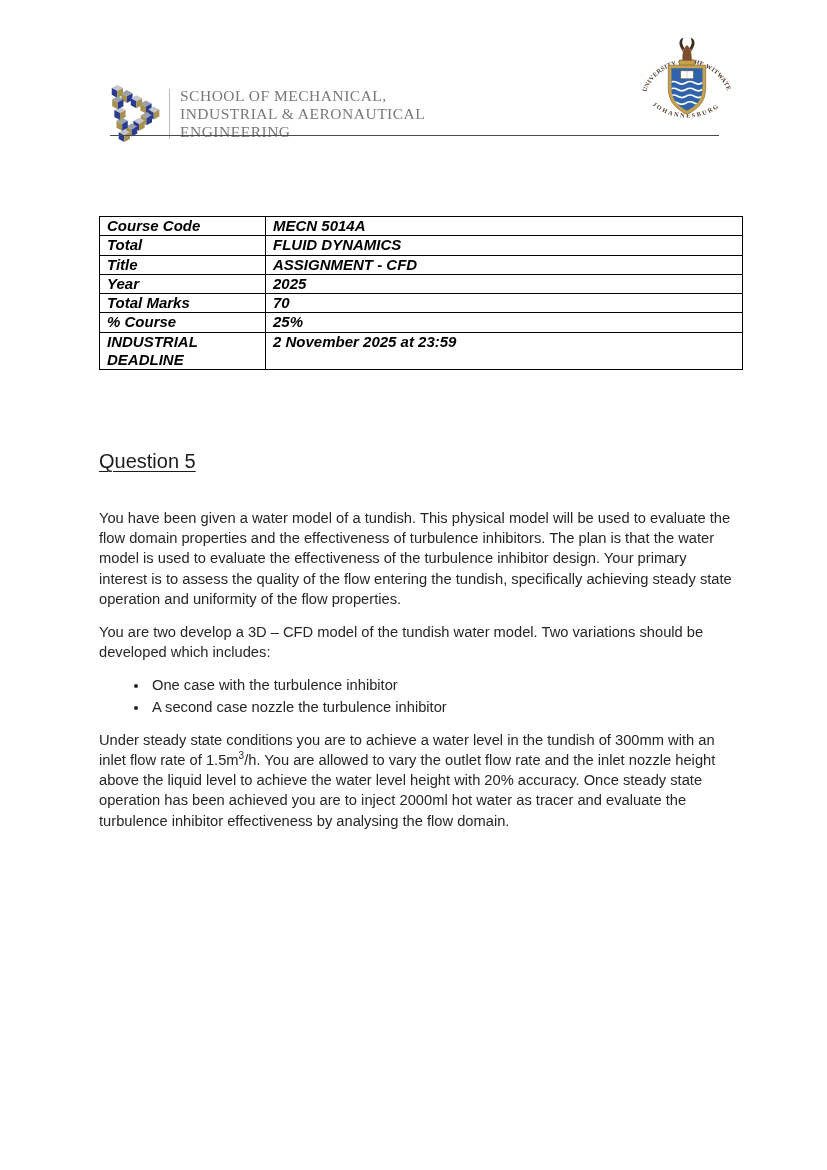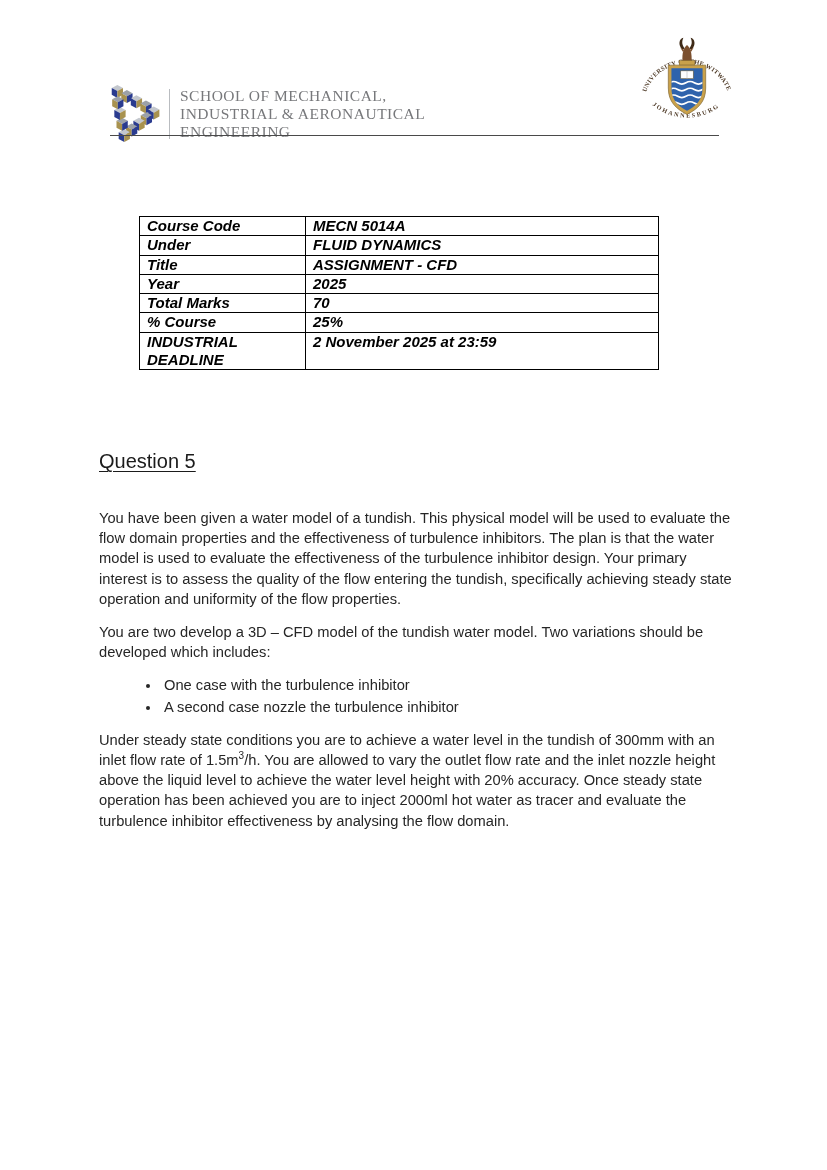--- a/index.html
+++ b/index.html
@@ -15,22 +15,22 @@
   .logo-text{
     font-family:"Liberation Serif",serif;color:#77787B;
     font-size:15.5px;line-height:17.8px;letter-spacing:0.5px;padding-top:1px;white-space:nowrap;
   }
   .crest{position:absolute;left:634px;top:34px;width:106px;height:108px;}
   .crest svg{width:106px;height:108px;display:block;}
   .header-rule{position:absolute;left:110px;top:135px;width:609px;height:0;border-top:1.2px solid #4a4a4a;}
 
   
   .info-table{
-    position:absolute;left:99px;top:216px;width:520px;
-    border-collapse:collapse;table-layout:fixed;margin-left:40px;
+    position:absolute;left:99px;top:216px;width:644px;
+    border-collapse:collapse;table-layout:fixed;
   }
   .info-table td{
     border:1.4px solid #000;
     font-family:"Liberation Sans",sans-serif;
     font-style:italic;font-weight:bold;font-size:15px;line-height:18.3px;
     padding:0 7px;vertical-align:top;color:#000;
   }
   .info-table td.lbl{width:151px;}
   .info-table .vline{margin:0;}
 
@@ -39,21 +39,21 @@
     position:absolute;left:99px;top:450px;margin:0;
     font-size:20px;font-weight:400;color:#1b1b1b;
     text-decoration:underline;text-decoration-thickness:1.2px;text-underline-offset:3px;
   }
   .body-text{
     position:absolute;left:99px;top:508px;width:636px;
     font-size:14.7px;line-height:20.2px;color:#262626;
   }
   .body-text p{margin:0 0 13px 0;}
   .body-text ul{margin:0 0 13px 0;padding-left:50px;list-style-type:disc;}
-  .body-text li{margin:0 0 1px 12px;padding-left:3px;}
+  .body-text li{margin:0 0 1px 0;padding-left:3px;}
   .body-text sup{font-size:10px;line-height:0;}
 </style>
 </head>
 <body>
 
 <div class="page">
 
   <div class="logo-block">
     <svg class="logo-cubes" viewBox="0 0 60 70" aria-hidden="true">
       <defs>
@@ -130,21 +130,21 @@
 
   <div class="header-rule"></div>
 
   <table class="info-table">
     <tbody>
       <tr>
         <td class="lbl">Course Code</td>
         <td>MECN 5014A</td>
       </tr>
       <tr>
-        <td class="lbl">Under</td>
+        <td class="lbl">Total</td>
         <td>FLUID DYNAMICS</td>
       </tr>
       <tr>
         <td class="lbl">Title</td>
         <td>ASSIGNMENT - CFD</td>
       </tr>
       <tr>
         <td class="lbl">Year</td>
         <td>2025</td>
       </tr>

